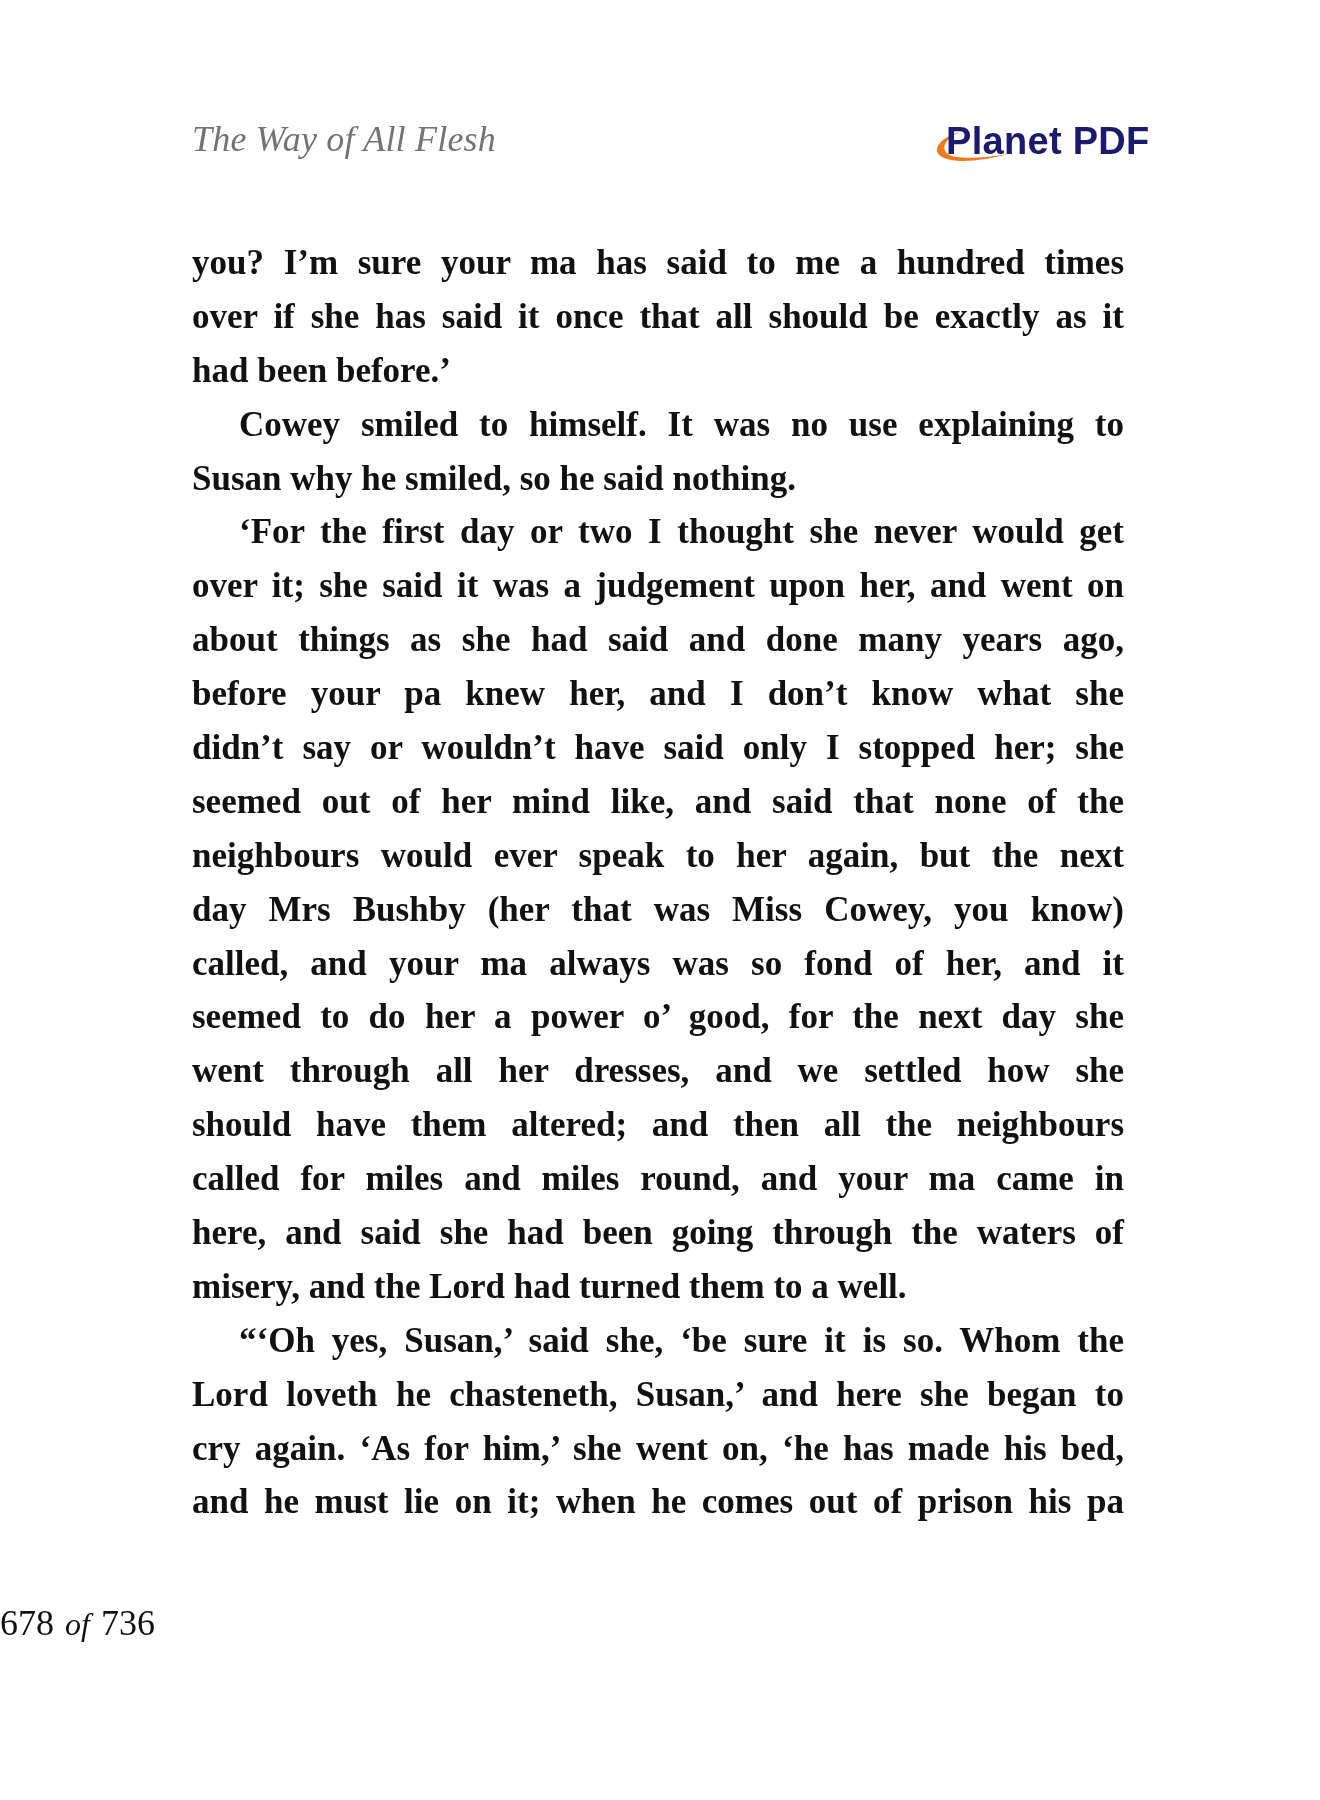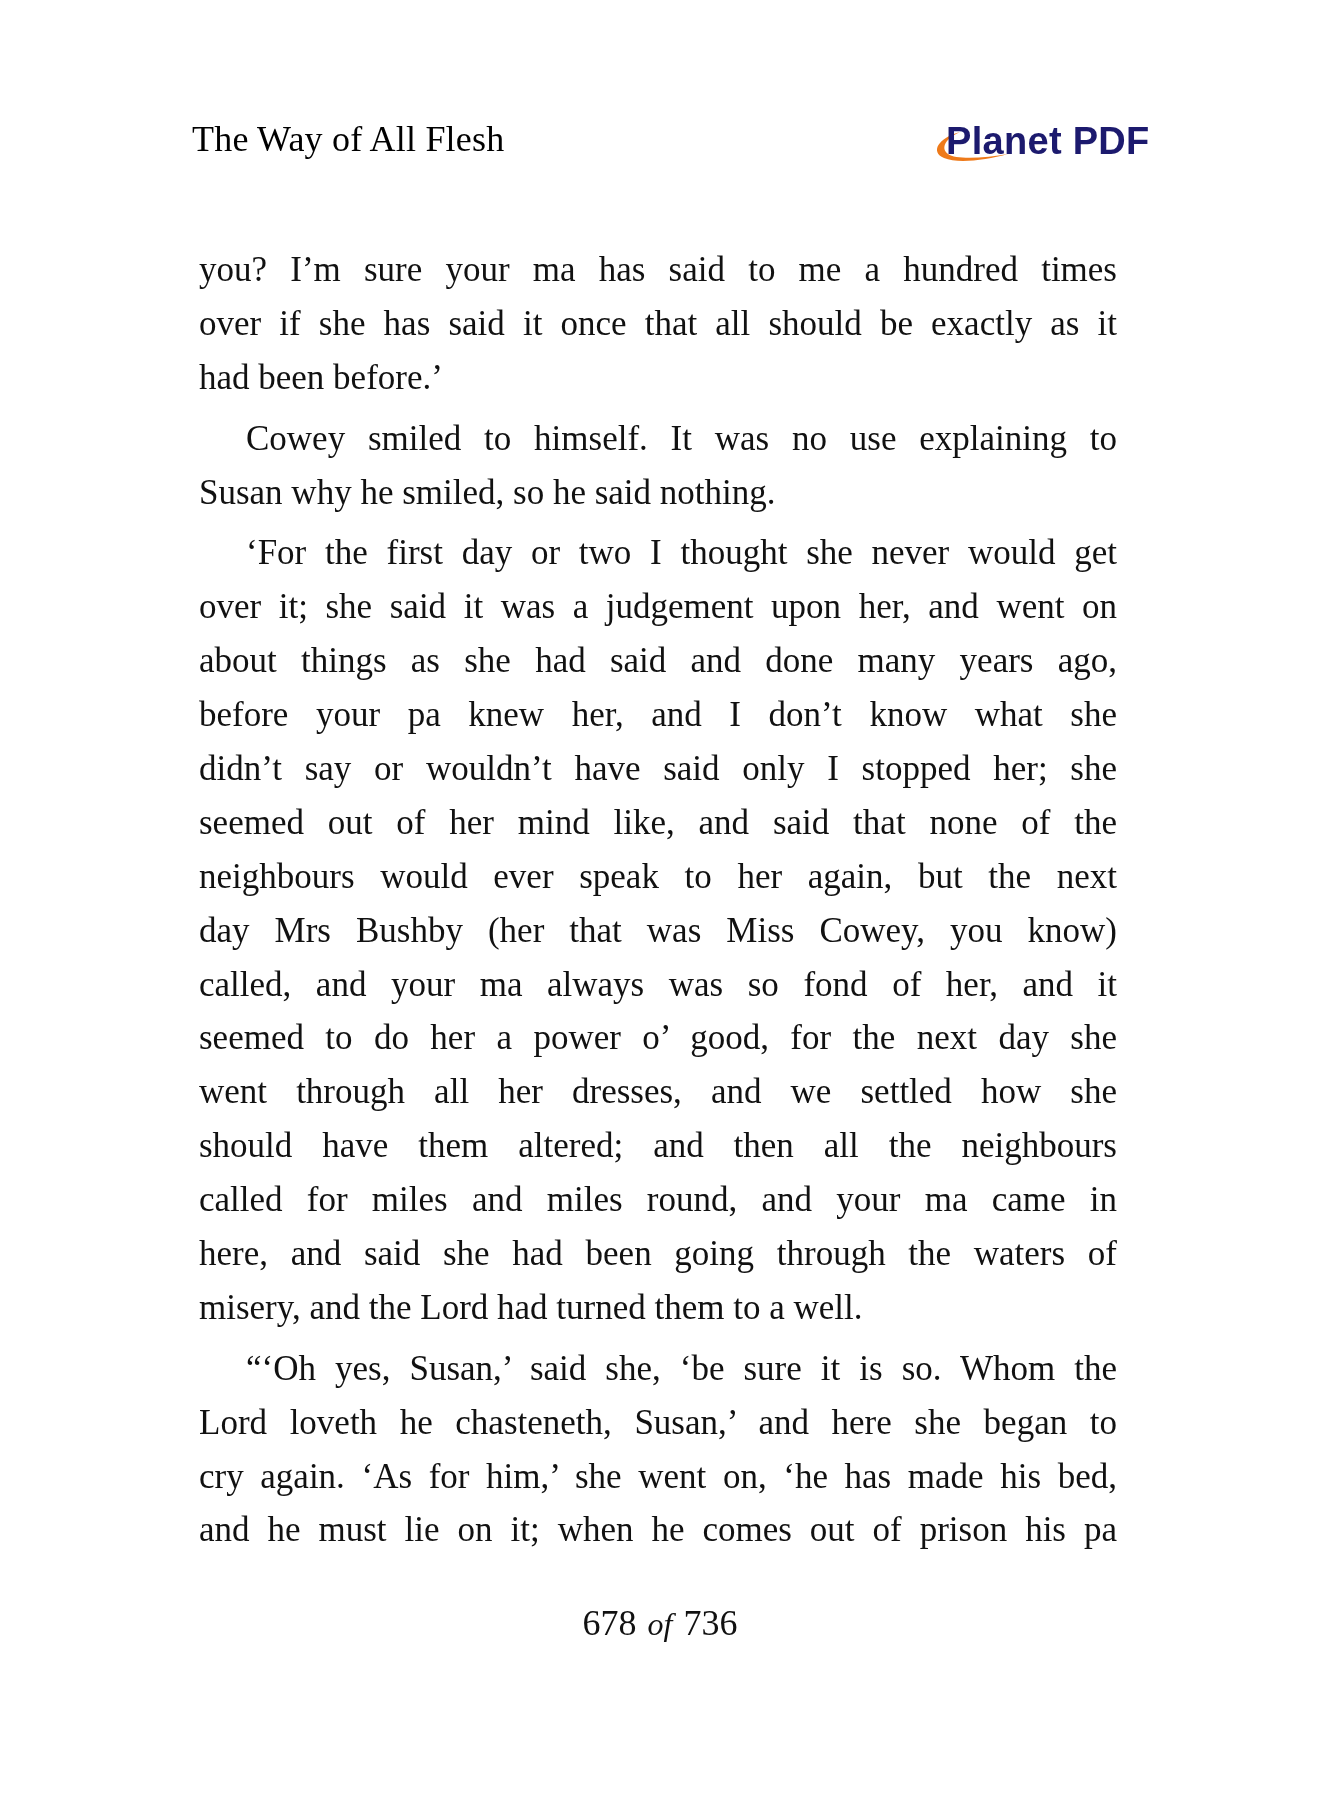--- a/index.html
+++ b/index.html
@@ -12,22 +12,23 @@
       height: 1800px;
       position: relative;
       overflow: hidden;
       color: #111111;
     }
     .running-head {
       position: absolute;
       left: 192px;
       top: 118px;
       font-family: "Liberation Serif", "DejaVu Serif", serif;
+      font-style: italic;
       font-size: 36px;
-      color: #000000;
+      color: #737373;
       letter-spacing: 0.2px;
     }
     .logo {
       position: absolute;
       left: 930px;
       top: 118px;
       width: 200px;
       height: 50px;
     }
     .logo-swoosh {
@@ -52,43 +53,43 @@
       position: absolute;
       left: 192px;
       top: 236px;
       width: 932px;
       font-family: "Liberation Serif", "DejaVu Serif", serif;
       font-size: 35px;
       line-height: 53.9px;
       color: #111111;
     }
     .para {
-      margin: 7px;
+      margin: 0;
       text-align: justify;
       text-align-last: justify;
+      font-weight: bold;
     }
     .para .line {
       display: block;
       text-align: justify;
       text-align-last: justify;
       white-space: nowrap;
       height: 53.9px;
     }
     .para .line.last {
       text-align-last: left;
     }
     .para.indent .line.first {
       padding-left: 47px;
     }
     .page-number {
       position: absolute;
       left: 0;
       width: 1320px;
       top: 1602px;
-      text-align: center;
       font-family: "Liberation Serif", "DejaVu Serif", serif;
       font-size: 36px;
       color: #111111;
     }
     .page-number .of {
       font-style: italic;
       font-size: 32px;
       margin: 0 2px;
     }
   </style>

